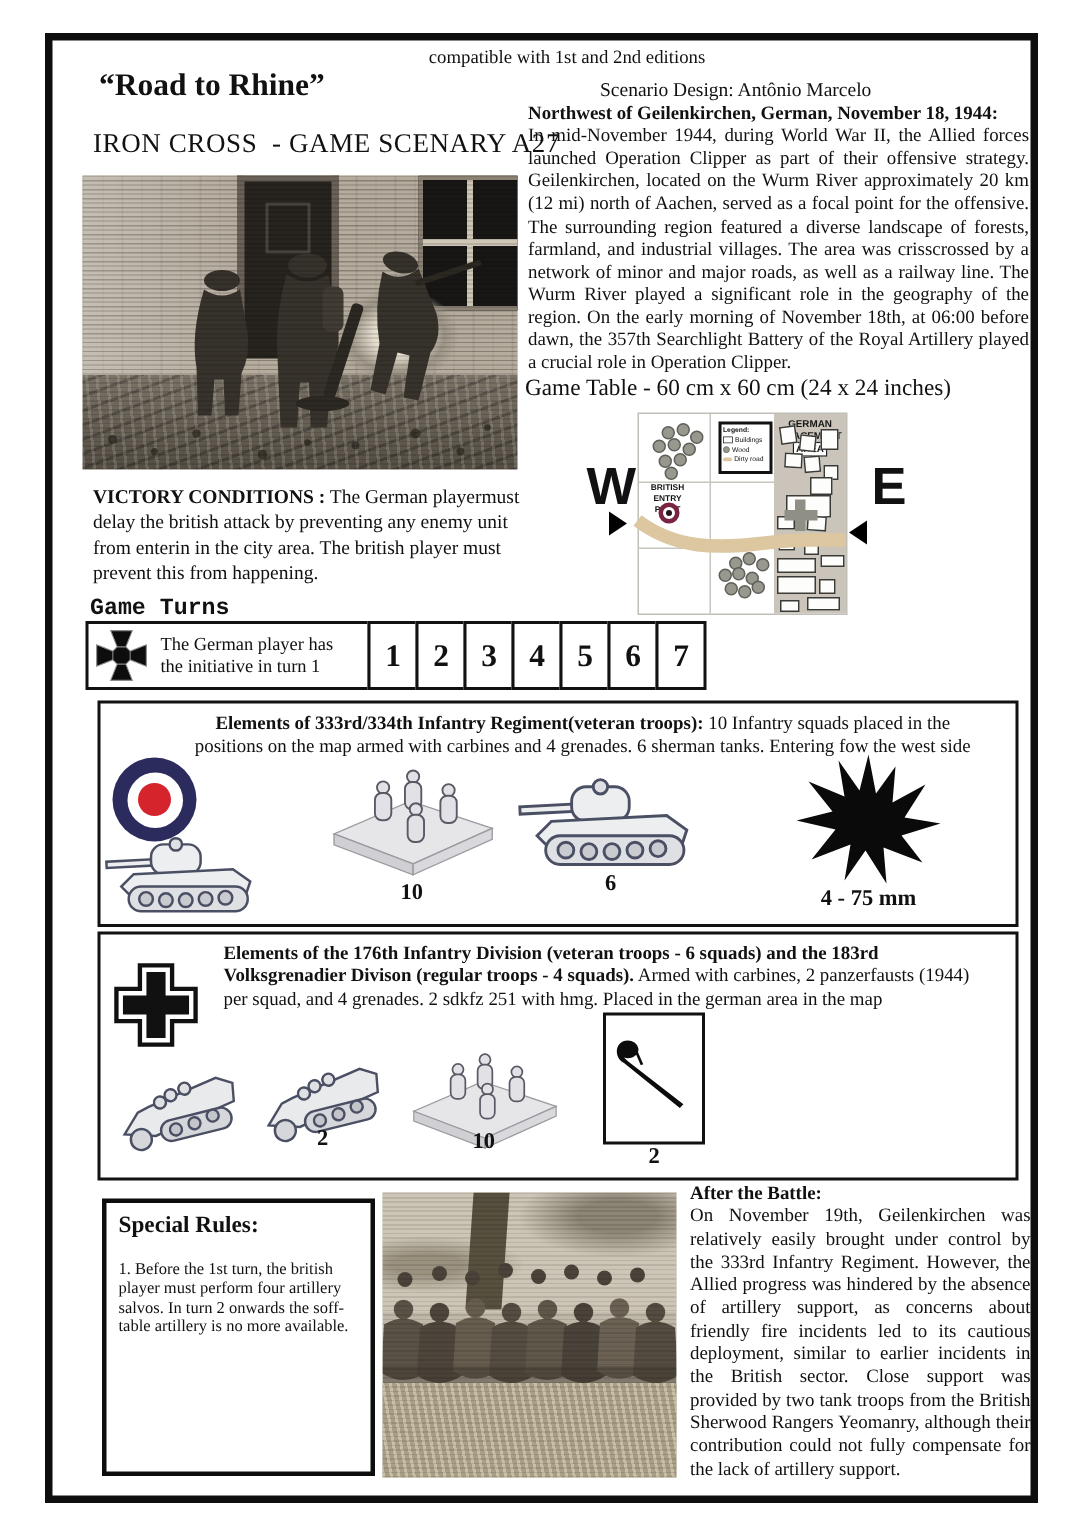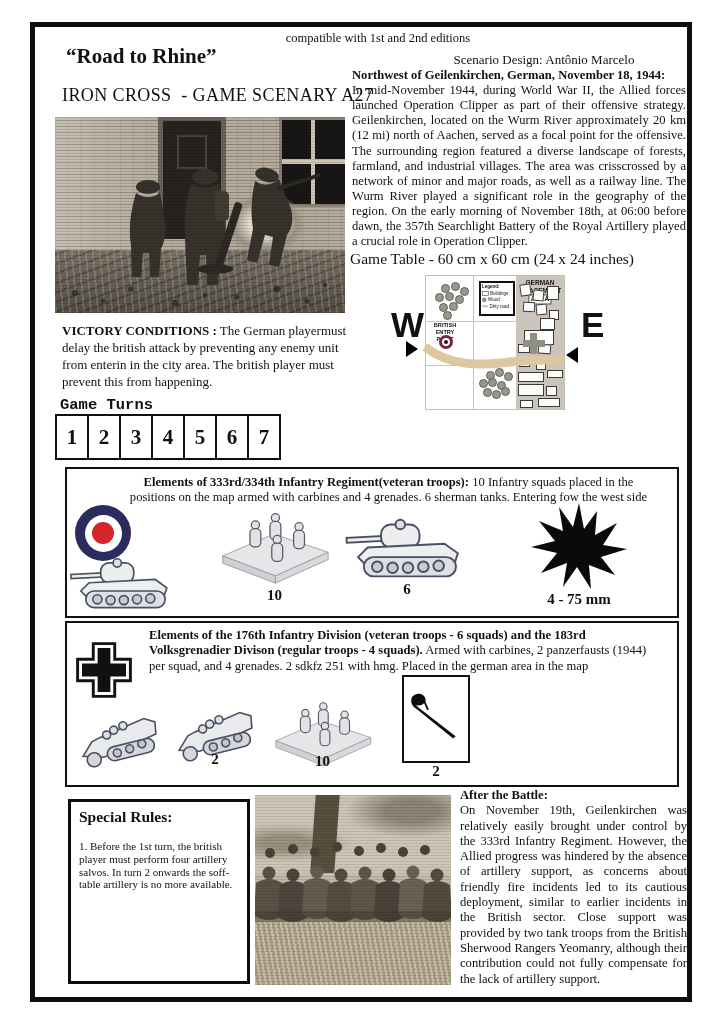--- a/index.html
+++ b/index.html
@@ -2,21 +2,21 @@
 <html><head>
 <meta charset="utf-8">
 <style>
   html,body{margin:0;padding:0;background:#fff;}
   body{width:720px;height:1018px;position:relative;font-family:"Liberation Serif",serif;color:#111;overflow:hidden;}
   .abs{position:absolute;}
   .frame{left:30px;top:22px;width:652px;height:970px;border:5px solid #0e0e0e;}
 
   .compat{left:30px;top:31px;width:662px;text-align:center;font-size:12.5px;padding-left:17px;}
   .title{left:66px;top:44px;font-size:21px;font-weight:bold;font-family:Liberation Serif, serif;}
-  .credit{left:400px;top:52px;width:288px;text-align:center;font-size:13px;}
+  .credit{left:400px;top:52px;width:288px;text-align:left;font-size:13px;}
   .subtitle{left:62px;top:85px;font-size:18px;white-space:pre;letter-spacing:.4px;}
 
   .intro{left:352px;top:68px;width:334px;font-size:12.6px;line-height:1.2;text-align:justify;}
   .intro .lead{font-weight:bold;}
 
   
   .photo-top{left:55px;top:117px;width:290px;height:196px;overflow:hidden;background:#a89f92;}
   .pt-wall{position:absolute;left:0;top:0;width:100%;height:72%;
     background:
       linear-gradient(90deg,rgba(255,255,255,.22),rgba(255,255,255,0) 40%),
@@ -251,20 +251,26 @@
   <div class="target"></div>
 </div>
 
 <div class="abs victory">
   <b>VICTORY CONDITIONS :</b><span> The German playermust delay the british attack by preventing any enemy unit from enterin in the city area. The  british player must prevent this from happening.</span>
 </div>
 
 <div class="abs turns-h">Game Turns</div>
 
 <div class="turn-row">
+  <div class="turn-note-box">
+    <svg width="36" height="36" viewBox="0 0 100 100">
+      <path d="M30,4 L70,4 L58,34 L42,34 Z M96,30 L96,70 L66,58 L66,42 Z M70,96 L30,96 L42,66 L58,66 Z M4,70 L4,30 L34,42 L34,58 Z M42,34 L58,34 L66,42 L66,58 L58,66 L42,66 L34,58 L34,42 Z" fill="#0d0d0d" stroke="#8a8a8a" stroke-width="2"></path>
+    </svg>
+    <div class="turn-note">The German player has the initiative in turn 1</div>
+  </div>
   <div id="turn-cells" style="display:flex;">
       <div class="turn-cell">1</div>
       <div class="turn-cell">2</div>
       <div class="turn-cell">3</div>
       <div class="turn-cell">4</div>
       <div class="turn-cell">5</div>
       <div class="turn-cell">6</div>
       <div class="turn-cell">7</div>
     </div>
 </div>

